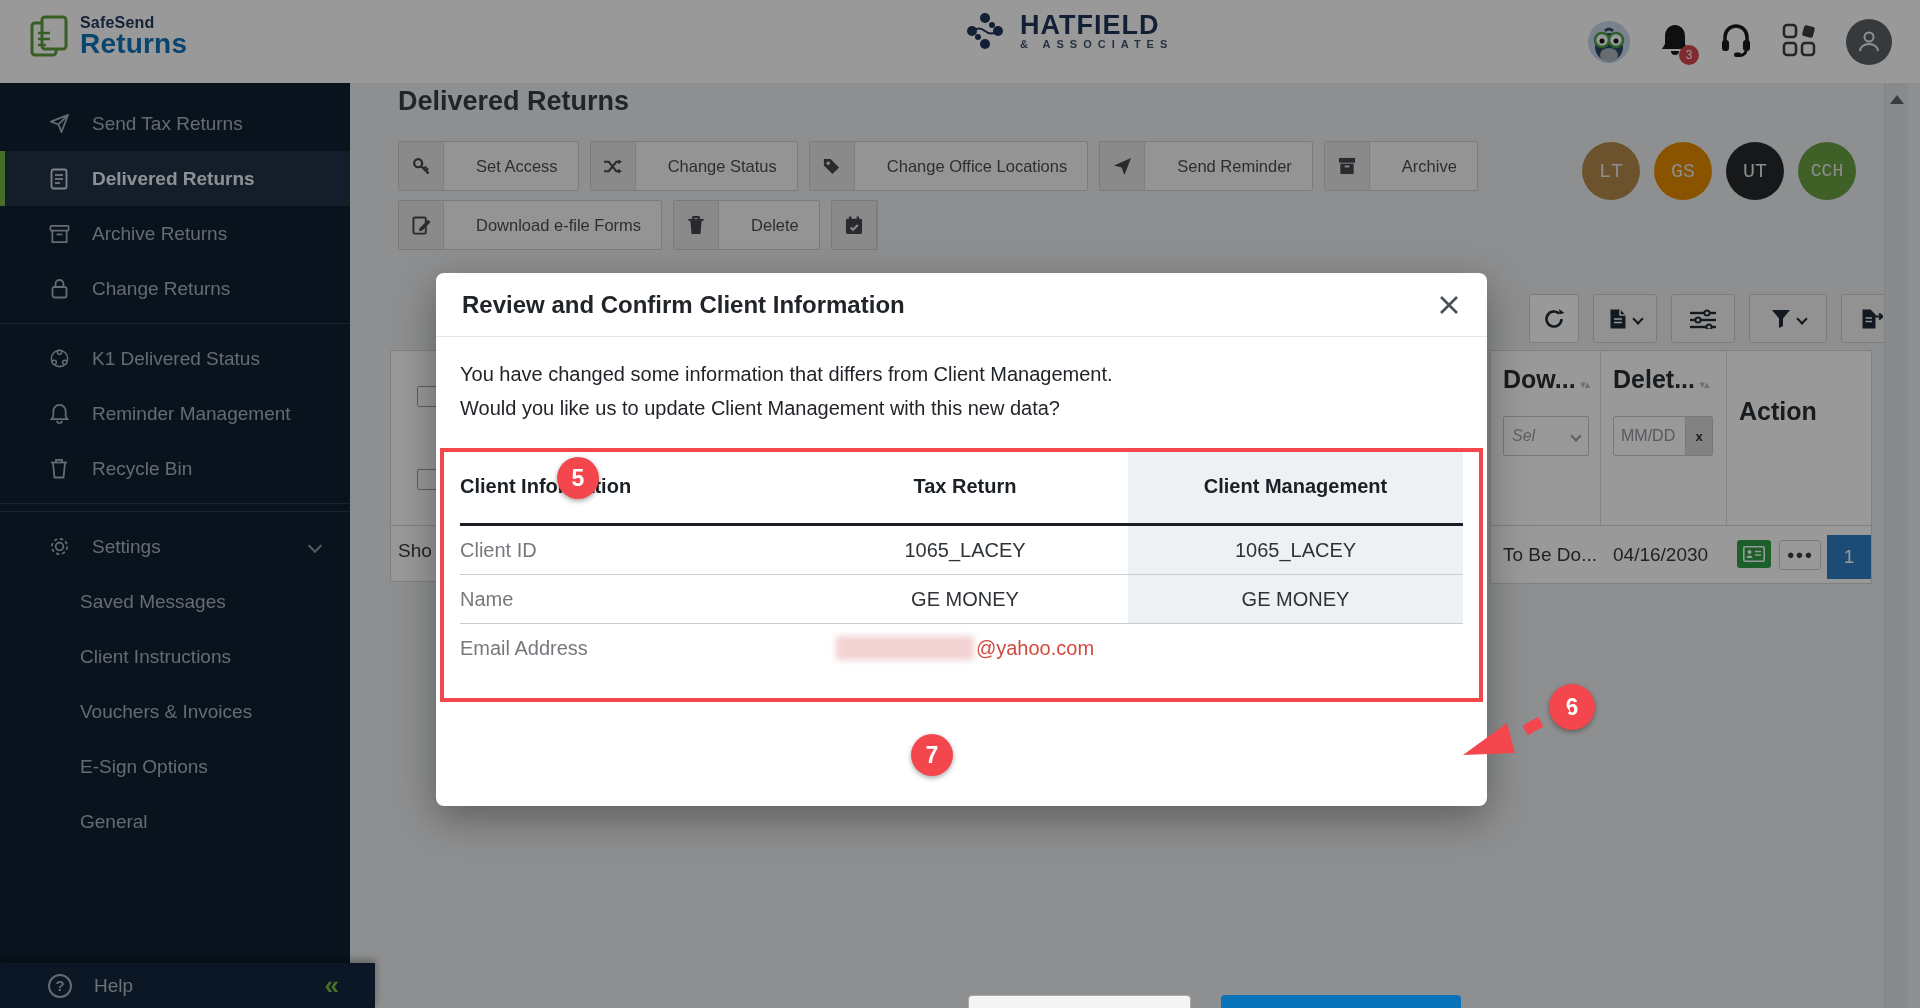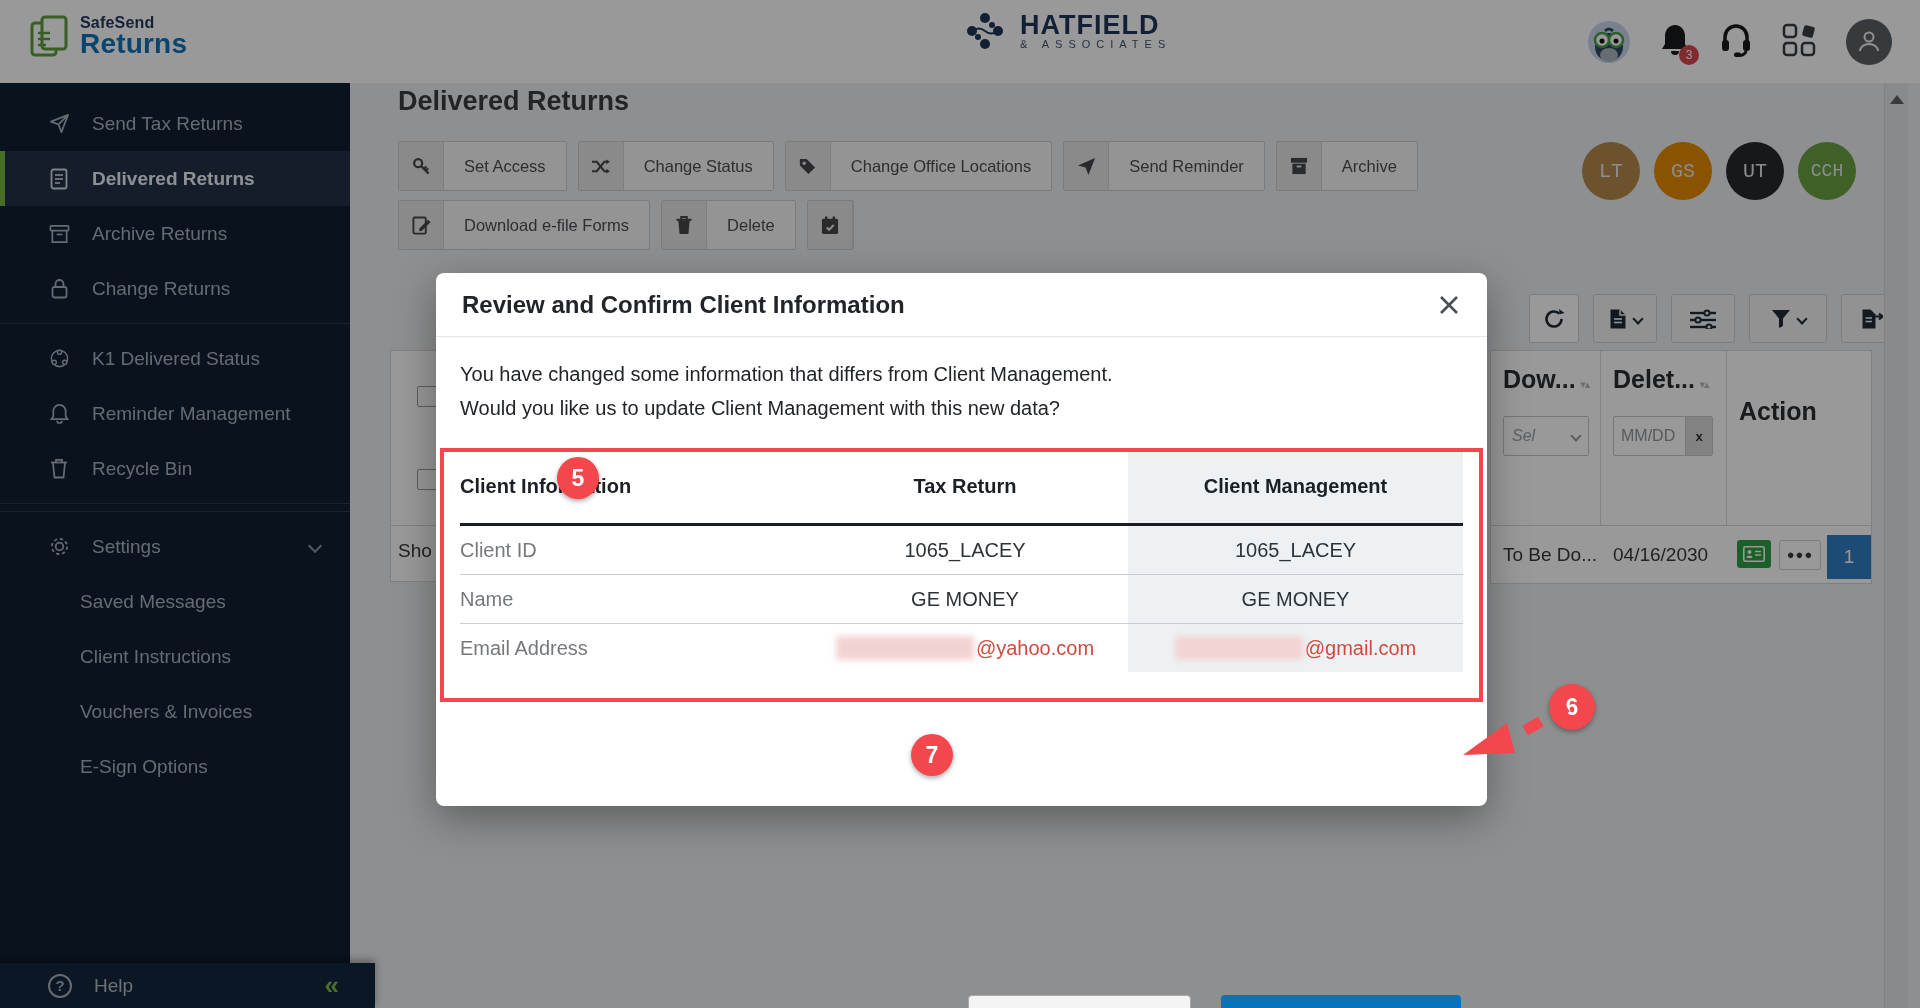--- a/index.html
+++ b/index.html
@@ -6,21 +6,21 @@
   html,body { width:1920px; height:1008px; overflow:hidden; background:#EDEFF1;
     font-family:"Liberation Sans", sans-serif; }
 
   
   .header { position:absolute; left:0; top:0; width:1920px; height:83px; background:#FFFFFF; z-index:1; }
   .brand { position:absolute; left:30px; top:14px; display:flex; align-items:center; gap:10px; }
   .brand-text .l1 { font-size:16px; font-weight:bold; color:#24395C; letter-spacing:.2px; }
   .brand-text .l2 { font-size:28px; font-weight:bold; color:#1173BB; margin-top:-4px; letter-spacing:.2px; }
   .firm { position:absolute; left:962px; top:8px; display:flex; align-items:center; gap:12px; }
   .firm-name { font-size:27px; font-weight:bold; color:#1E3557; letter-spacing:1px; line-height:26px; }
-  .firm-sub { font-size:11px; font-weight:normal; color:#41536E; letter-spacing:6px; }
+  .firm-sub { font-size:11px; font-weight:bold; color:#41536E; letter-spacing:6px; }
   .hicons { position:absolute; right:28px; top:0; height:83px; display:flex; align-items:center; gap:30px; }
   .owl { width:42px; height:42px; border-radius:50%; background:#C9D8EC; position:relative; overflow:hidden; }
   .badge { position:absolute; right:-9px; bottom:-4px; min-width:20px; height:20px; border-radius:10px;
     background:#D6494F; color:#fff; font-size:12px; display:flex; align-items:center; justify-content:center; padding:0 5px; }
   .avatar-user { width:46px; height:46px; border-radius:50%; background:#5C6165; display:flex; align-items:center; justify-content:center; }
 
   
   .sidebar { position:absolute; left:0; top:83px; width:350px; height:925px; background:#0F2132; z-index:1; }
   .nav-item { height:55px; display:flex; align-items:center; gap:22px; padding-left:48px;
     color:#A9B2BC; font-size:19px; cursor:pointer; position:relative; }
@@ -35,21 +35,21 @@
     box-shadow:0 -3px 8px rgba(0,0,0,.35); display:flex; align-items:center; gap:22px; padding-left:48px;
     color:#B4BCC5; font-size:19px; }
   .help-q { width:24px; height:24px; border:2px solid #A9B2BC; border-radius:50%; display:flex; align-items:center;
     justify-content:center; font-size:15px; font-weight:bold; color:#A9B2BC; }
   .collapse { position:absolute; right:38px; color:#7CBA4A; font-size:26px; font-weight:bold; letter-spacing:-2px; }
 
   
   .main-title { position:absolute; left:398px; top:86px; font-size:27px; font-weight:bold; color:#3A3F44; }
   .tb-row { position:absolute; left:398px; display:flex; gap:11px; }
   .tb-row.r1 { top:141px; } .tb-row.r2 { top:200px; }
-  .tbtn { display:flex; align-items:stretch; height:50px; border:1px solid #CDCDCD; background:#F7F7F7; border-radius:2px; }
+  .tbtn { display:flex; align-items:stretch; height:50px; border:1px solid #CDCDCD; background:#F7F7F7; border-radius:2px;gap:12px; }
   .tbtn .ic { width:45px; background:#E6E6E6; border-right:1px solid #D4D4D4; display:flex; align-items:center; justify-content:center; color:#43474C; }
   .tbtn .lb { display:flex; align-items:center; padding:0 20px; font-size:16.5px; color:#4A4F54; }
   .avatars { position:absolute; right:64px; top:142px; display:flex; gap:14px; }
   .av { width:58px; height:58px; border-radius:50%; display:flex; align-items:center; justify-content:center;
     color:#E8EAEC; font-size:20px;font-family:Liberation Mono, monospace; }
 
   
   .grid-icons { position:absolute; left:1529px; top:294px; display:flex; gap:14px; }
   .gbtn { height:49px; border:1px solid #CFCFCF; background:#F4F4F4; border-radius:3px; display:flex;
     align-items:center; justify-content:center; gap:7px; color:#22313F; padding:0 13px; }
@@ -280,20 +280,23 @@
   </div>
   <div class="nav-item sub">
     <span>Client Instructions</span>
   </div>
   <div class="nav-item sub">
     <span>Vouchers &amp; Invoices</span>
   </div>
   <div class="nav-item sub">
     <span>E-Sign Options</span>
   </div>
+  <div class="nav-item sub">
+    <span>General</span>
+  </div>
   <div class="help-bar">
     <span class="help-q">?</span>
     <span>Help</span>
     <span class="collapse">«</span>
   </div>
 </div>
 
 <div class="main-title">Delivered Returns</div>
 
 <div class="tb-row r1">
@@ -504,24 +507,20 @@
       <div class="mt-cell mt-label">Name</div>
       <div class="mt-cell mt-val mt-center">GE MONEY</div>
       <div class="mt-cell mt-val mt-center mt-g">GE MONEY</div>
       <div class="rowline"></div>
 
       <div class="mt-cell mt-label">Email Address</div>
       <div class="mt-cell mt-center email">
         <span class="blur"></span>
         <span>@yahoo.com</span>
       </div>
-      <div class="mt-cell mt-center mt-g email">
-        <span class="blur" style="width:128px"></span>
-        <span>@gmail.com</span>
-      </div>
     </div>
   </div>
   <div class="m-foot">
     <div class="btn btn-no">No, Do Not Update</div>
     <div class="btn btn-yes">Yes, Update</div>
   </div>
 </div>
 
 <div class="red-rect"></div>
 <div class="step step5">5</div>

